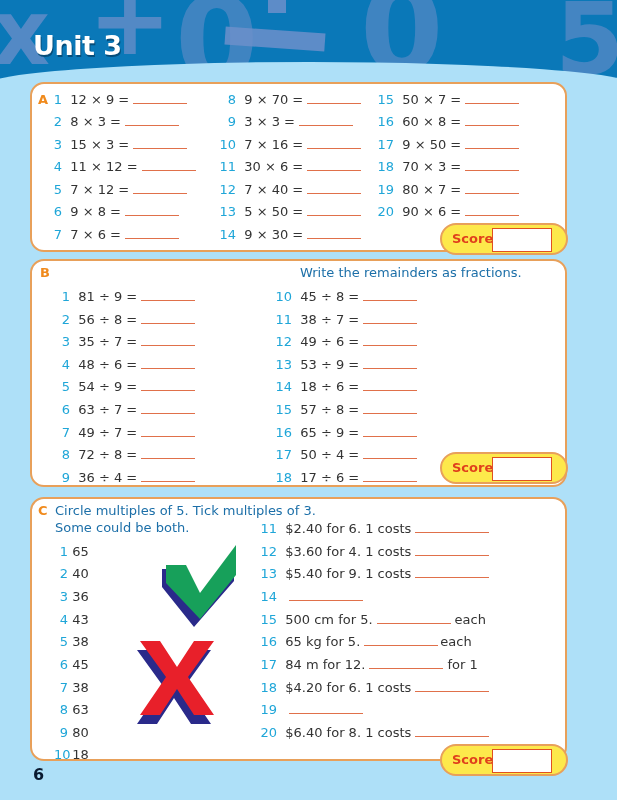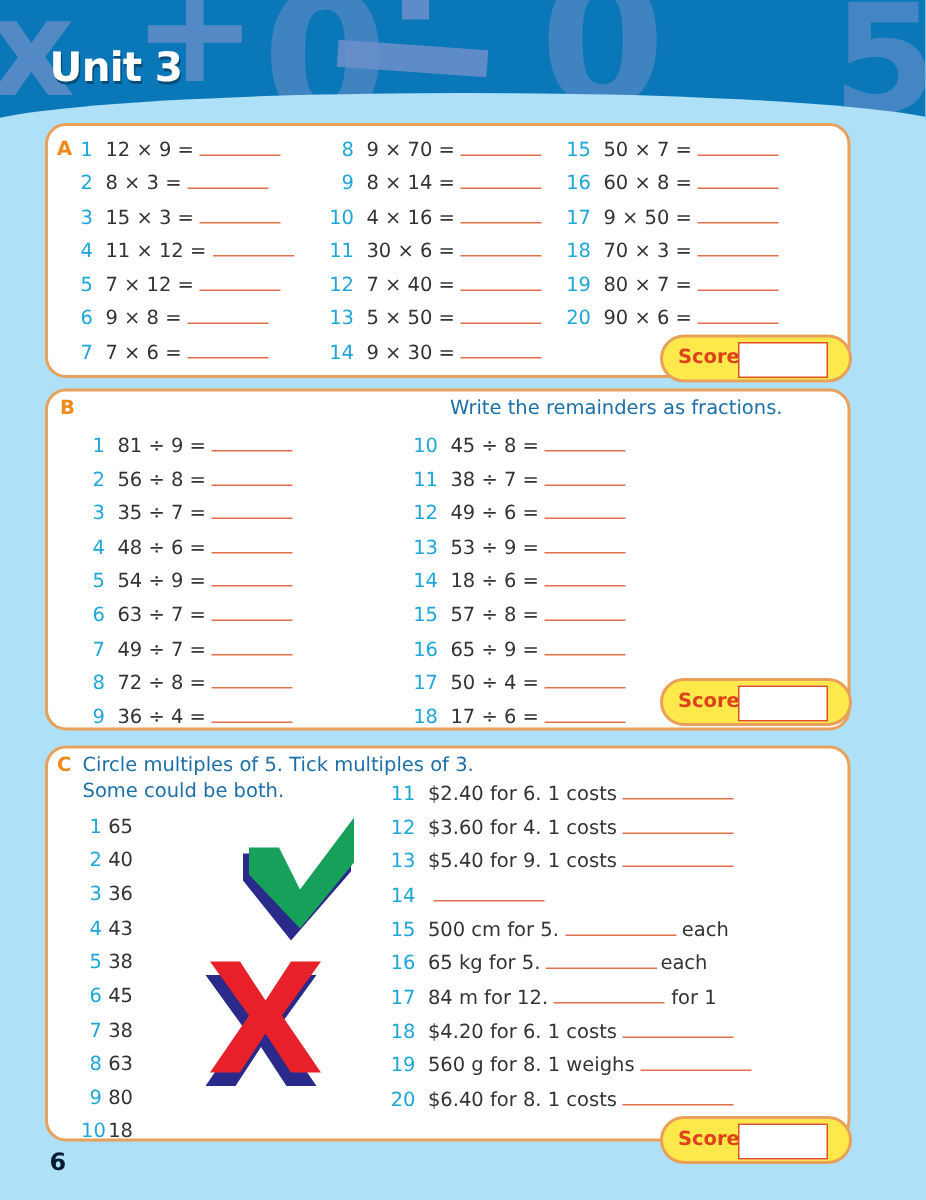--- a/index.html
+++ b/index.html
@@ -81,22 +81,22 @@
 
   <div class="row" style="left:16px;top:8px;"><span class="num" style="width:14px;">1</span>&nbsp;&nbsp;<span>12 × 9 =</span><span class="line" style="width:54px;"></span></div>
   <div class="row" style="left:16px;top:30px;"><span class="num" style="width:14px;">2</span>&nbsp;&nbsp;<span>8 × 3 =</span><span class="line" style="width:54px;"></span></div>
   <div class="row" style="left:16px;top:53px;"><span class="num" style="width:14px;">3</span>&nbsp;&nbsp;<span>15 × 3 =</span><span class="line" style="width:54px;"></span></div>
   <div class="row" style="left:16px;top:75px;"><span class="num" style="width:14px;">4</span>&nbsp;&nbsp;<span>11 × 12 =</span><span class="line" style="width:54px;"></span></div>
   <div class="row" style="left:16px;top:98px;"><span class="num" style="width:14px;">5</span>&nbsp;&nbsp;<span>7 × 12 =</span><span class="line" style="width:54px;"></span></div>
   <div class="row" style="left:16px;top:120px;"><span class="num" style="width:14px;">6</span>&nbsp;&nbsp;<span>9 × 8 =</span><span class="line" style="width:54px;"></span></div>
   <div class="row" style="left:16px;top:143px;"><span class="num" style="width:14px;">7</span>&nbsp;&nbsp;<span>7 × 6 =</span><span class="line" style="width:54px;"></span></div>
 
   <div class="row" style="left:186px;top:8px;"><span class="num" style="width:18px;">8</span>&nbsp;&nbsp;<span>9 × 70 =</span><span class="line" style="width:54px;"></span></div>
-  <div class="row" style="left:186px;top:30px;"><span class="num" style="width:18px;">9</span>&nbsp;&nbsp;<span>8 × 14 =</span><span class="line" style="width:54px;"></span></div>
-  <div class="row" style="left:186px;top:53px;"><span class="num" style="width:18px;">10</span>&nbsp;&nbsp;<span>4 × 16 =</span><span class="line" style="width:54px;"></span></div>
+  <div class="row" style="left:186px;top:30px;"><span class="num" style="width:18px;">9</span>&nbsp;&nbsp;<span>3 × 3 =</span><span class="line" style="width:54px;"></span></div>
+  <div class="row" style="left:186px;top:53px;"><span class="num" style="width:18px;">10</span>&nbsp;&nbsp;<span>7 × 16 =</span><span class="line" style="width:54px;"></span></div>
   <div class="row" style="left:186px;top:75px;"><span class="num" style="width:18px;">11</span>&nbsp;&nbsp;<span>30 × 6 =</span><span class="line" style="width:54px;"></span></div>
   <div class="row" style="left:186px;top:98px;"><span class="num" style="width:18px;">12</span>&nbsp;&nbsp;<span>7 × 40 =</span><span class="line" style="width:54px;"></span></div>
   <div class="row" style="left:186px;top:120px;"><span class="num" style="width:18px;">13</span>&nbsp;&nbsp;<span>5 × 50 =</span><span class="line" style="width:54px;"></span></div>
   <div class="row" style="left:186px;top:143px;"><span class="num" style="width:18px;">14</span>&nbsp;&nbsp;<span>9 × 30 =</span><span class="line" style="width:54px;"></span></div>
 
   <div class="row" style="left:344px;top:8px;"><span class="num" style="width:18px;">15</span>&nbsp;&nbsp;<span>50 × 7 =</span><span class="line" style="width:54px;"></span></div>
   <div class="row" style="left:344px;top:30px;"><span class="num" style="width:18px;">16</span>&nbsp;&nbsp;<span>60 × 8 =</span><span class="line" style="width:54px;"></span></div>
   <div class="row" style="left:344px;top:53px;"><span class="num" style="width:18px;">17</span>&nbsp;&nbsp;<span>9 × 50 =</span><span class="line" style="width:54px;"></span></div>
   <div class="row" style="left:344px;top:75px;"><span class="num" style="width:18px;">18</span>&nbsp;&nbsp;<span>70 × 3 =</span><span class="line" style="width:54px;"></span></div>
   <div class="row" style="left:344px;top:98px;"><span class="num" style="width:18px;">19</span>&nbsp;&nbsp;<span>80 × 7 =</span><span class="line" style="width:54px;"></span></div>
@@ -165,21 +165,21 @@
   </svg>
 
   <div class="row" style="left:227px;top:22px;"><span class="num" style="width:18px;">11</span>&nbsp;&nbsp;<span>$2.40 for 6. 1 costs</span><span class="line" style="width:74px;"></span></div>
   <div class="row" style="left:227px;top:45px;"><span class="num" style="width:18px;">12</span>&nbsp;&nbsp;<span>$3.60 for 4. 1 costs</span><span class="line" style="width:74px;"></span></div>
   <div class="row" style="left:227px;top:67px;"><span class="num" style="width:18px;">13</span>&nbsp;&nbsp;<span>$5.40 for 9. 1 costs</span><span class="line" style="width:74px;"></span></div>
   <div class="row" style="left:227px;top:90px;"><span class="num" style="width:18px;">14</span>&nbsp;&nbsp;<span class="line" style="width:74px;"></span></div>
   <div class="row" style="left:227px;top:113px;"><span class="num" style="width:18px;">15</span>&nbsp;&nbsp;<span>500 cm for 5.</span><span class="line" style="width:74px;margin-right:4px;"></span><span>each</span></div>
   <div class="row" style="left:227px;top:135px;"><span class="num" style="width:18px;">16</span>&nbsp;&nbsp;<span>65 kg for 5.</span><span class="line" style="width:74px;margin-right:2px;"></span><span>each</span></div>
   <div class="row" style="left:227px;top:158px;"><span class="num" style="width:18px;">17</span>&nbsp;&nbsp;<span>84 m for 12.</span><span class="line" style="width:74px;margin-right:4px;"></span><span>for 1</span></div>
   <div class="row" style="left:227px;top:181px;"><span class="num" style="width:18px;">18</span>&nbsp;&nbsp;<span>$4.20 for 6. 1 costs</span><span class="line" style="width:74px;"></span></div>
-  <div class="row" style="left:227px;top:203px;"><span class="num" style="width:18px;">19</span>&nbsp;&nbsp;<span>560 g for 8. 1 weighs</span><span class="line" style="width:74px;"></span></div>
+  <div class="row" style="left:227px;top:203px;"><span class="num" style="width:18px;">19</span>&nbsp;&nbsp;<span class="line" style="width:74px;"></span></div>
   <div class="row" style="left:227px;top:226px;"><span class="num" style="width:18px;">20</span>&nbsp;&nbsp;<span>$6.40 for 8. 1 costs</span><span class="line" style="width:74px;"></span></div>
 </div>
 <div class="score" style="left:440px;top:744px;">
   <span class="lbl">Score</span>
   <div class="box"></div>
 </div>
 
 <div class="page-num">6</div>
 
 </body></html>

